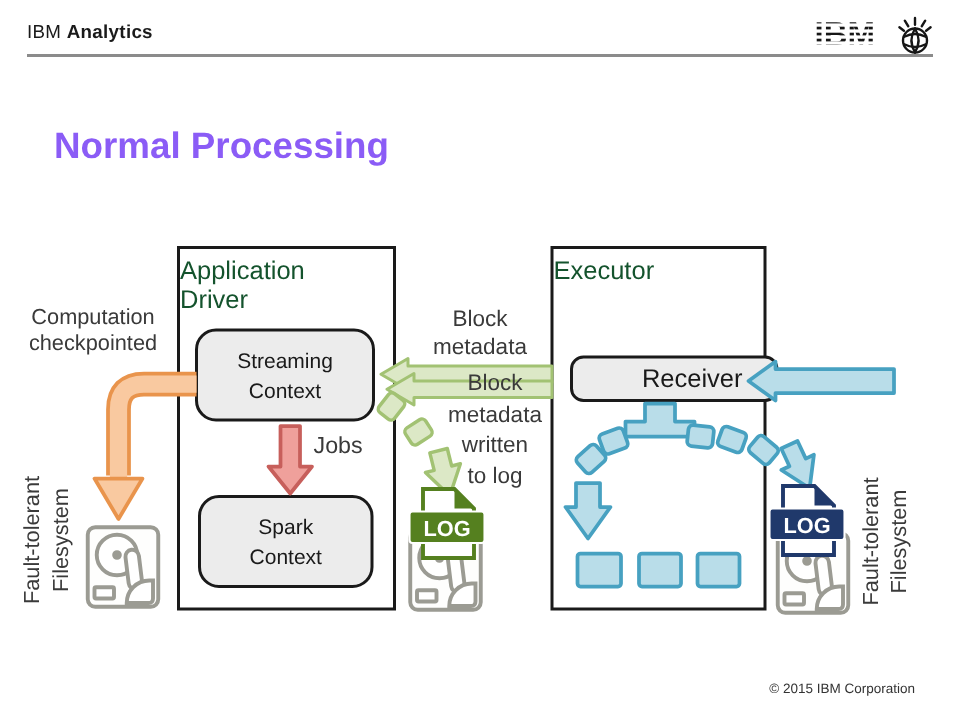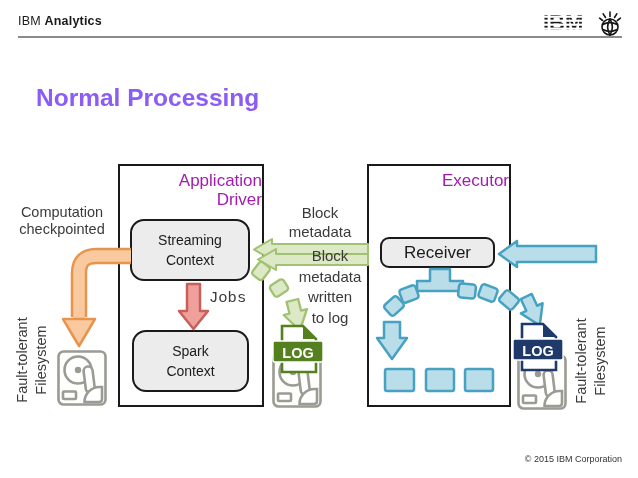--- a/index.html
+++ b/index.html
@@ -6,24 +6,24 @@
   .slide{position:relative;width:638px;height:478px;background:#ffffff;overflow:hidden;
          font-family:"Liberation Sans","DejaVu Sans",sans-serif;color:#111;}
   
   .brand{position:absolute;left:18px;top:14px;font-size:12.5px;color:#1a1a1a;letter-spacing:.2px;}
   .brand .bold{font-weight:700;}
   .hrule{position:absolute;left:18px;right:16px;top:36px;border-top:2px solid #8b8b8b;}
   .logo-wrap{position:absolute;right:16px;top:10px;display:flex;align-items:flex-start;gap:3px;}
   
   .title{position:absolute;left:36px;top:84px;font-size:24.5px;font-weight:700;color:#8b5cf6;}
   
-  .footer{position:absolute;right:16px;top:454px;font-size:9px;color:#333;}
+  .footer{position:absolute;right:28px;top:454px;font-size:9px;color:#333;}
   
   .bigbox{position:absolute;background:#fff;border:2.5px solid #1a1a1a;z-index:1;}
-  .bigbox .boxtitle{margin-top:5px;text-align:right;font-size:17px;line-height:19px;color:#a21caf;white-space:pre-line;}
+  .bigbox .boxtitle{margin-top:5px;text-align:left;font-size:17px;line-height:19px;color:#14532d;white-space:pre-line;}
   .pill{position:absolute;background:#ececec;border:2.5px solid #1a1a1a;border-radius:14px;
         display:flex;align-items:center;justify-content:center;text-align:center;
         font-size:14px;line-height:20px;color:#1a1a1a;white-space:pre-line;z-index:2;}
   .pill.small{border-radius:9px;}
   
   .lbl{position:absolute;color:#3a3a3a;text-align:center;white-space:pre-line;z-index:4;}
   .vert{transform:rotate(-90deg);transform-origin:center;line-height:19px;}
   
   .art{position:absolute;left:0;top:0;z-index:3;}
   svg text{font-family:"Liberation Sans","DejaVu Sans",sans-serif;}
@@ -71,21 +71,21 @@
 Driver</div>
   </div>
   <div class="bigbox" style="left:367px;top:164px;width:140px;height:239px;">
     <div class="boxtitle">Executor</div>
   </div>
 
   <div class="pill" style="left:130px;top:219px;width:116px;height:58px;">Streaming
 Context</div>
   <div class="pill" style="left:132px;top:330px;width:113px;height:58px;">Spark
 Context</div>
-  <div class="pill small" style="left:380px;top:237px;width:111px;height:27px;font-size:17px;">Receiver</div>
+  <div class="pill small" style="left:380px;top:237px;width:111px;height:27px;font-size:17px;padding-left:24px;">Receiver</div>
 
   <svg class="art" width="638" height="478" viewBox="0 0 638 478">
     <defs>
       <g id="disk" stroke-width="2.6" fill="none">
         <rect x="1.5" y="1.5" width="47" height="53" rx="5" fill="#fefefd"></rect>
         <circle cx="21" cy="20" r="13.5" fill="#fff"></circle>
         <circle cx="21" cy="20" r="1.6" stroke-width="3.2"></circle>
         <rect x="26.5" y="16.5" width="9" height="26.5" rx="4.5" transform="rotate(-7 31 20)" fill="#fff"></rect>
         <rect x="6" y="41.5" width="13" height="7.5" rx="1" fill="#fff"></rect>
         <path d="M27.5 52 A15 15 0 0 1 42.5 37 L45 37 L45 49 Q45 52 42 52 Z" fill="#fff"></path>
@@ -147,21 +147,21 @@
       <path d="M543 324 v13 h13 z" fill="#20396B"></path>
       <rect x="513" y="339" width="50" height="21" rx="2" stroke="#fff" stroke-width="1.4" fill="#20396B"></rect>
       <text x="538" y="355.5" text-anchor="middle" font-size="14.5" font-weight="700" fill="#ffffff">LOG</text>
     </g>
   </svg>
 
   <div class="lbl" style="left:7px;top:204px;width:110px;font-size:14.5px;line-height:17px;">Computation
 checkpointed</div>
   <div class="lbl" style="left:282px;top:203px;width:76px;font-size:15px;line-height:19px;">Block
 metadata</div>
-  <div class="lbl" style="left:209px;top:289px;width:44px;font-size:15.5px;text-align:left;font-family:Liberation Mono, monospace;">Jobs</div>
+  <div class="lbl" style="left:209px;top:289px;width:44px;font-size:15.5px;text-align:left;">Jobs</div>
   <div class="lbl" style="left:296px;top:246px;width:68px;font-size:15px;line-height:20.5px;text-align:center;">Block
 metadata
 written
 to log</div>
   <div class="lbl vert" style="left:-24px;top:341px;width:112px;font-size:14.5px;">Fault-tolerant
 Filesystem</div>
   <div class="lbl vert" style="left:535px;top:342px;width:112px;font-size:14.5px;">Fault-tolerant
 Filesystem</div>
 
 </div>

